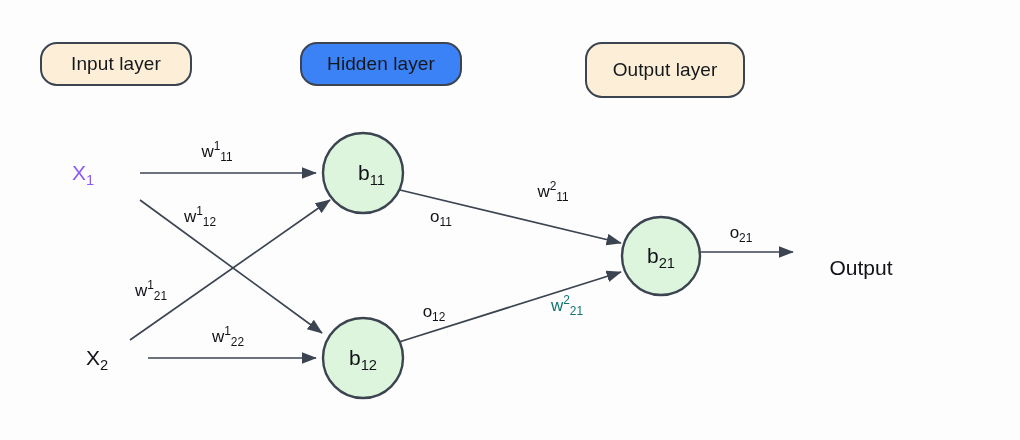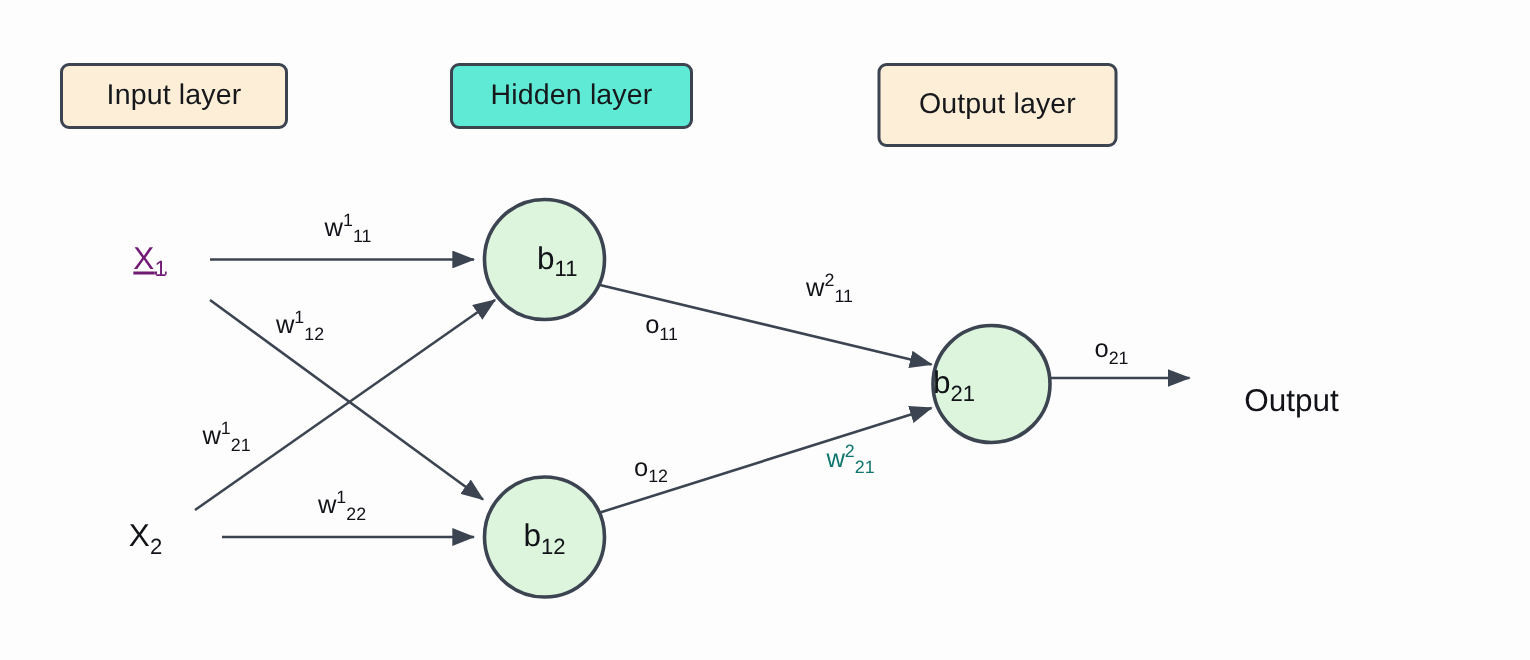--- a/index.html
+++ b/index.html
@@ -21,21 +21,21 @@
     left: 0;
     top: 0;
     width: 1020px;
     height: 440px;
   }
   .layer-box {
     position: absolute;
     box-sizing: border-box;
     background: #fdefd7;
     border: 2px solid #3b4450;
-    border-radius: 6px;
+    border-radius: 17px;
     display: flex;
     align-items: center;
     justify-content: center;
     font-size: 19px;
     color: #16181c;
     letter-spacing: 0.1px;
   }
   .node-label, .edge-label, .io-label {
     position: absolute;
     color: #111318;
@@ -89,38 +89,38 @@
         <circle cx="363" cy="173" r="40" fill="#ddf5dd" stroke="#3b4450" stroke-width="2.4"></circle>
         <circle cx="363" cy="358" r="40" fill="#ddf5dd" stroke="#3b4450" stroke-width="2.4"></circle>
         <circle cx="661" cy="256" r="39" fill="#ddf5dd" stroke="#3b4450" stroke-width="2.4"></circle>
       </g>
   </svg>
 
   <div id="box-layer">
       <div class="layer-box" style="left: 40px; top: 42px; width: 152px; height: 44px; background: rgb(253, 239, 215); border-color: rgb(59, 68, 80);">
         <span>Input layer</span>
       </div>
-      <div class="layer-box" style="left: 300px; top: 42px; width: 162px; height: 44px; background: #5eead4; border-color: rgb(59, 68, 80);">
+      <div class="layer-box" style="left: 300px; top: 42px; width: 162px; height: 44px; background: #3b82f6; border-color: rgb(59, 68, 80);">
         <span>Hidden layer</span>
       </div>
       <div class="layer-box" style="left: 585px; top: 42px; width: 160px; height: 56px; background: rgb(253, 239, 215); border-color: rgb(59, 68, 80);">
         <span>Output layer</span>
       </div>
     </div>
   <div id="text-layer">
-      <div class="edge-label" style="left: 232px; top: 152px; color: rgb(17, 19, 24);">w<sup>1</sup><sub>11</sub></div>
+      <div class="edge-label" style="left: 217px; top: 152px; color: rgb(17, 19, 24);">w<sup>1</sup><sub>11</sub></div>
       <div class="edge-label" style="left: 200px; top: 217px; color: rgb(17, 19, 24);">w<sup>1</sup><sub>12</sub></div>
       <div class="edge-label" style="left: 151px; top: 291px; color: rgb(17, 19, 24);">w<sup>1</sup><sub>21</sub></div>
       <div class="edge-label" style="left: 228px; top: 337px; color: rgb(17, 19, 24);">w<sup>1</sup><sub>22</sub></div>
       <div class="edge-label" style="left: 553px; top: 192px; color: rgb(17, 19, 24);">w<sup>2</sup><sub>11</sub></div>
       <div class="edge-label" style="left: 441px; top: 217px; color: rgb(17, 19, 24);">o<sub>11</sub></div>
       <div class="edge-label" style="left: 567px; top: 306px; color: #0f766e;">w<sup>2</sup><sub>21</sub></div>
       <div class="edge-label" style="left: 434px; top: 312px; color: rgb(17, 19, 24);">o<sub>12</sub></div>
       <div class="edge-label" style="left: 741px; top: 233px; color: rgb(17, 19, 24);">o<sub>21</sub></div>
       <div class="node-label" style="left: 363px; top: 173px; color: rgb(17, 19, 24); padding-left: 17px;">b<sub>11</sub></div>
       <div class="node-label" style="left: 363px; top: 358px; color: rgb(17, 19, 24);">b<sub>12</sub></div>
-      <div class="node-label" style="left: 636px; top: 256px; color: rgb(17, 19, 24);">b<sub>21</sub></div>
-      <div class="io-label" style="left: 100px; top: 173px; color: #701a75; text-decoration: underline;">X<sub>1</sub></div>
+      <div class="node-label" style="left: 661px; top: 256px; color: rgb(17, 19, 24);">b<sub>21</sub></div>
+      <div class="io-label" style="left: 83px; top: 173px; color: #8b5cf6;">X<sub>1</sub></div>
       <div class="io-label" style="left: 97px; top: 358px; color: rgb(17, 19, 24);">X<sub>2</sub></div>
       <div class="io-label" style="left: 861px; top: 268px; color: rgb(17, 19, 24);">Output</div>
     </div>
 
 </div>
 
 </body></html>

